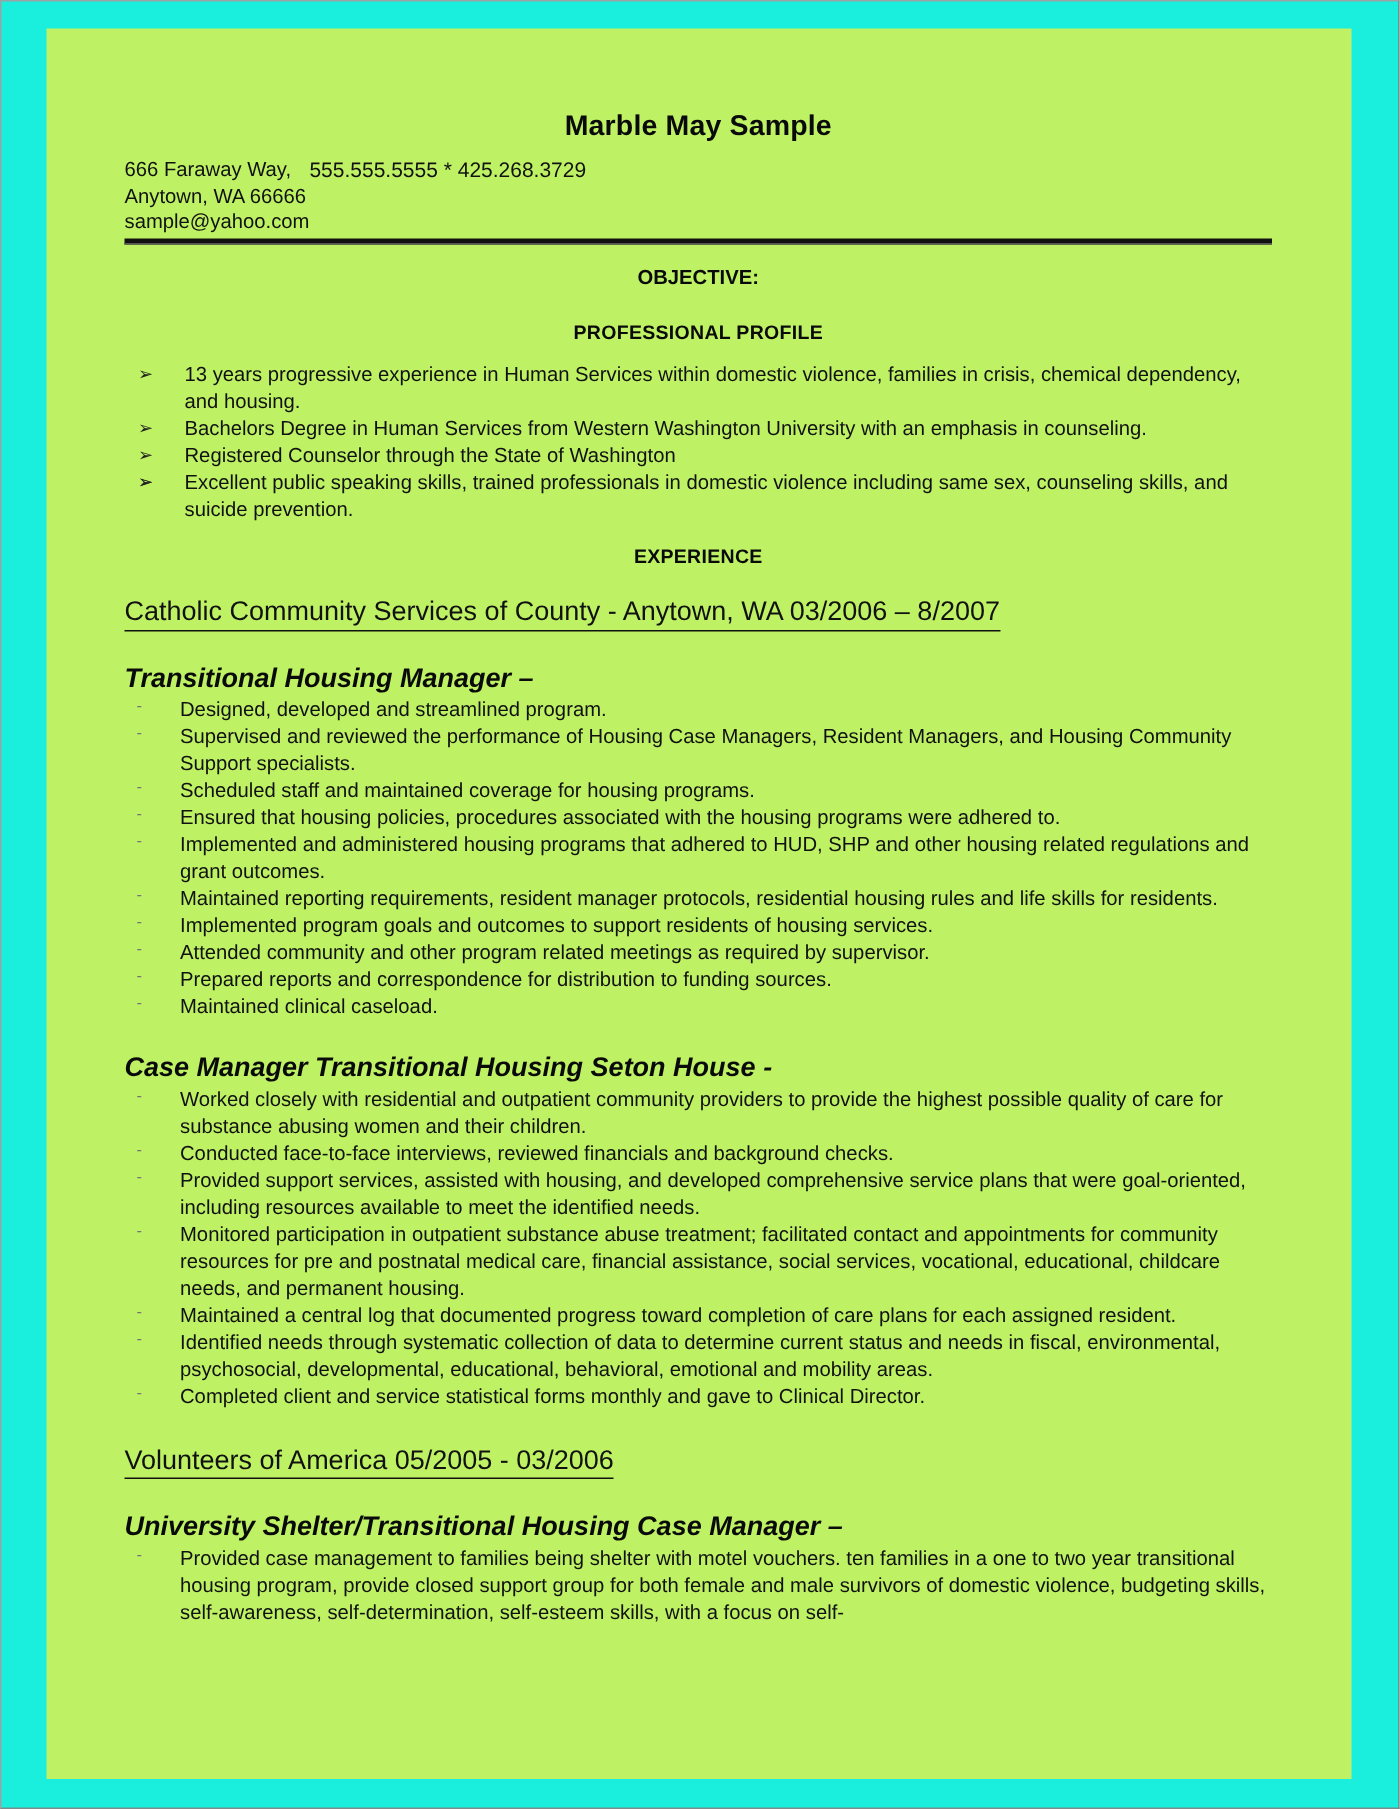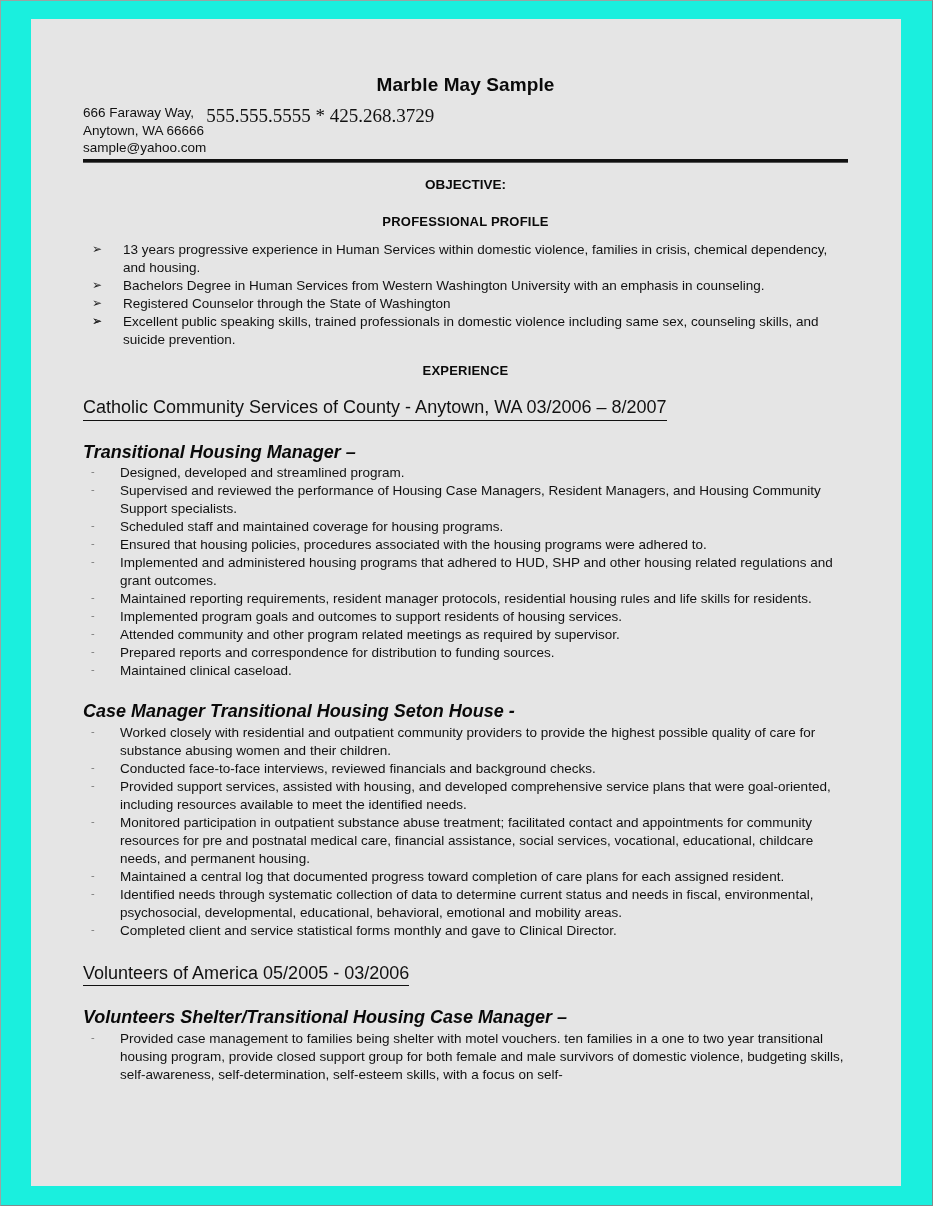--- a/index.html
+++ b/index.html
@@ -28,21 +28,21 @@
     overflow: hidden;
   }
 
   
   #page {
     position: absolute;
     left: 30px;
     top: 18px;
     width: 870px;
     height: 1167px;
-    background: #e5e5e5;
+    background: #bef264;
     overflow: hidden;
   }
 
   #page-inner {
     position: absolute;
     left: 52px;
     top: 55px;
     width: 765px;
   }
 
@@ -61,26 +61,25 @@
     display: flex;
     align-items: flex-start;
   }
   .addr-block {
     font-size: 13.5px;
     line-height: 1.32;
     color: #111;
     white-space: pre-line;
   }
   .phone-block {
-    font-size: 19px;
+    font-size: 14px;
     color: #111;
     padding-top: 1px;
     padding-right: 22px;
     white-space: nowrap;
-    font-family: Liberation Serif, serif;
   }
 
   .header-rule {
     margin-top: 2px;
     height: 4px;
     background: #111;
     border-bottom: 1px solid #555;
     width: 100%;
   }
 
@@ -236,21 +235,21 @@
               </ul><div class="sp-20"></div><div class="job-title">Case Manager Transitional Housing Seton House  -</div><ul class="dash-list">
                 <li><span class="dash-mark">-</span><span>Worked closely with residential and outpatient community providers to provide the highest possible quality of care for substance abusing women and their children.</span></li>
                 <li><span class="dash-mark">-</span><span>Conducted face-to-face interviews, reviewed financials and background checks.</span></li>
                 <li><span class="dash-mark">-</span><span>Provided support services, assisted with housing, and developed comprehensive service plans that were goal-oriented, including resources available to meet the identified needs.</span></li>
                 <li><span class="dash-mark">-</span><span>Monitored participation in outpatient substance abuse treatment; facilitated contact and appointments for community resources for pre and postnatal medical care, financial assistance, social services, vocational, educational, childcare needs, and permanent housing.</span></li>
                 <li><span class="dash-mark">-</span><span>Maintained a central log that documented progress toward completion of care plans for each assigned resident.</span></li>
                 <li><span class="dash-mark">-</span><span>Identified needs through systematic collection of data to determine current status and needs in fiscal, environmental, psychosocial, developmental, educational, behavioral, emotional and mobility areas.</span></li>
                 <li><span class="dash-mark">-</span><span>Completed client and service statistical forms monthly and gave to Clinical Director.</span></li>
               </ul></div>
             <div class="sp-22"></div>
-            <div><div class="employer-line">Volunteers of America 05/2005 - 03/2006</div><div class="sp-20"></div><div class="job-title">Volunteers Shelter/Transitional Housing Case Manager –</div><ul class="dash-list">
+            <div><div class="employer-line">Volunteers of America 05/2005 - 03/2006</div><div class="sp-20"></div><div class="job-title">University Shelter/Transitional Housing Case Manager –</div><ul class="dash-list">
                 <li><span class="dash-mark">-</span><span>Provided case management to families being shelter with motel vouchers. ten families in a one to two year transitional housing program, provide closed support group for both female and male survivors of domestic violence, budgeting skills, self-awareness, self-determination, self-esteem skills, with a focus on self-</span></li>
               </ul></div>
           </div>
       </div>
 
     </div>
   </div>
 </div>
 
 </body></html>

